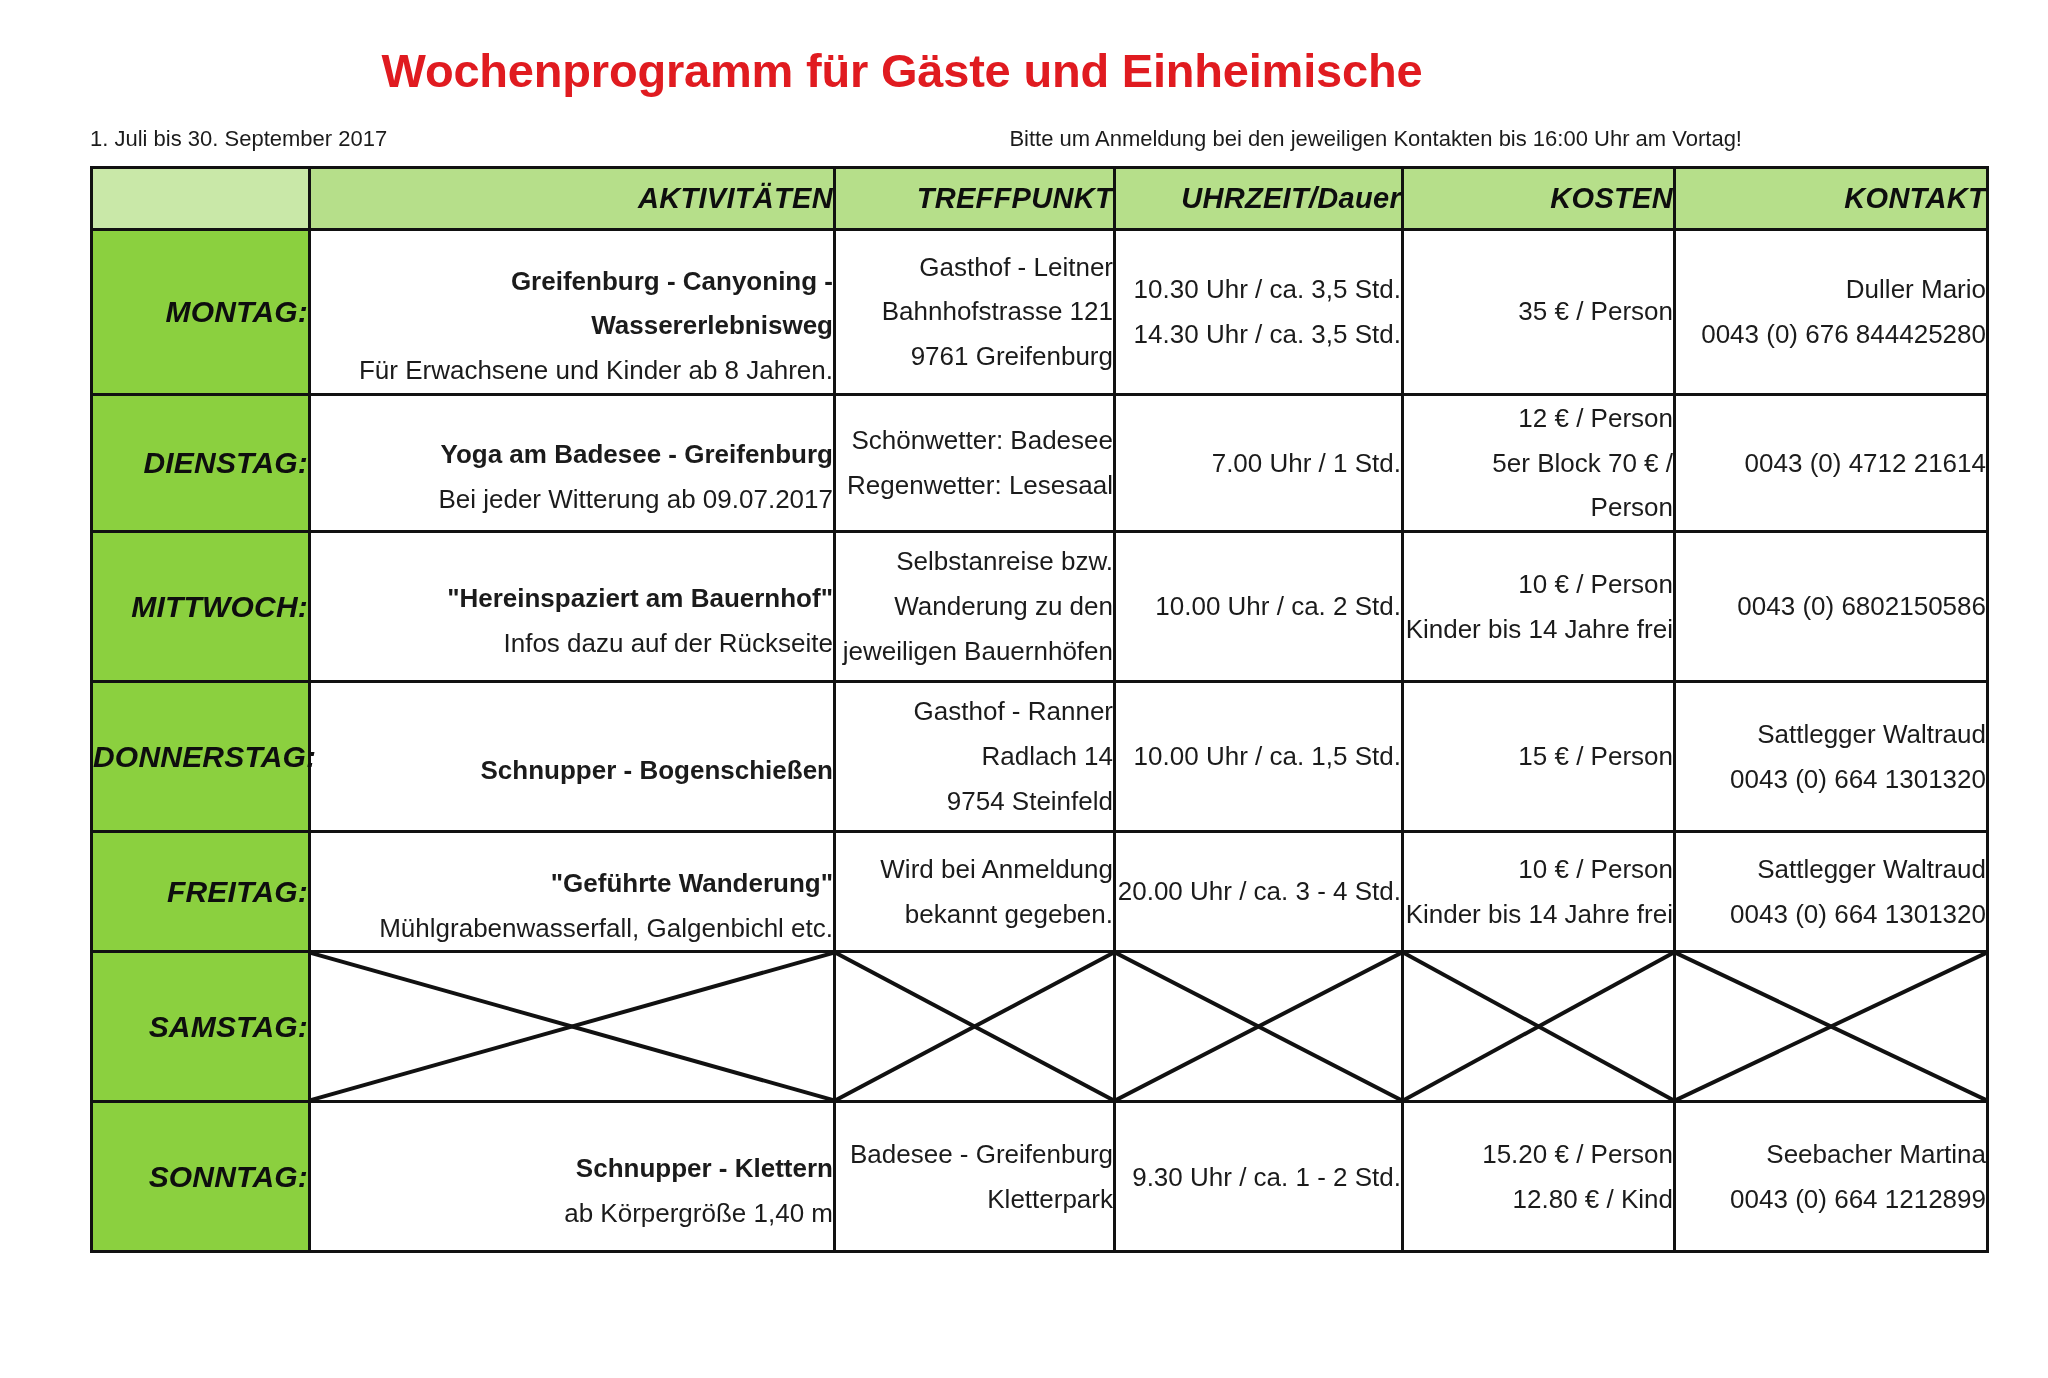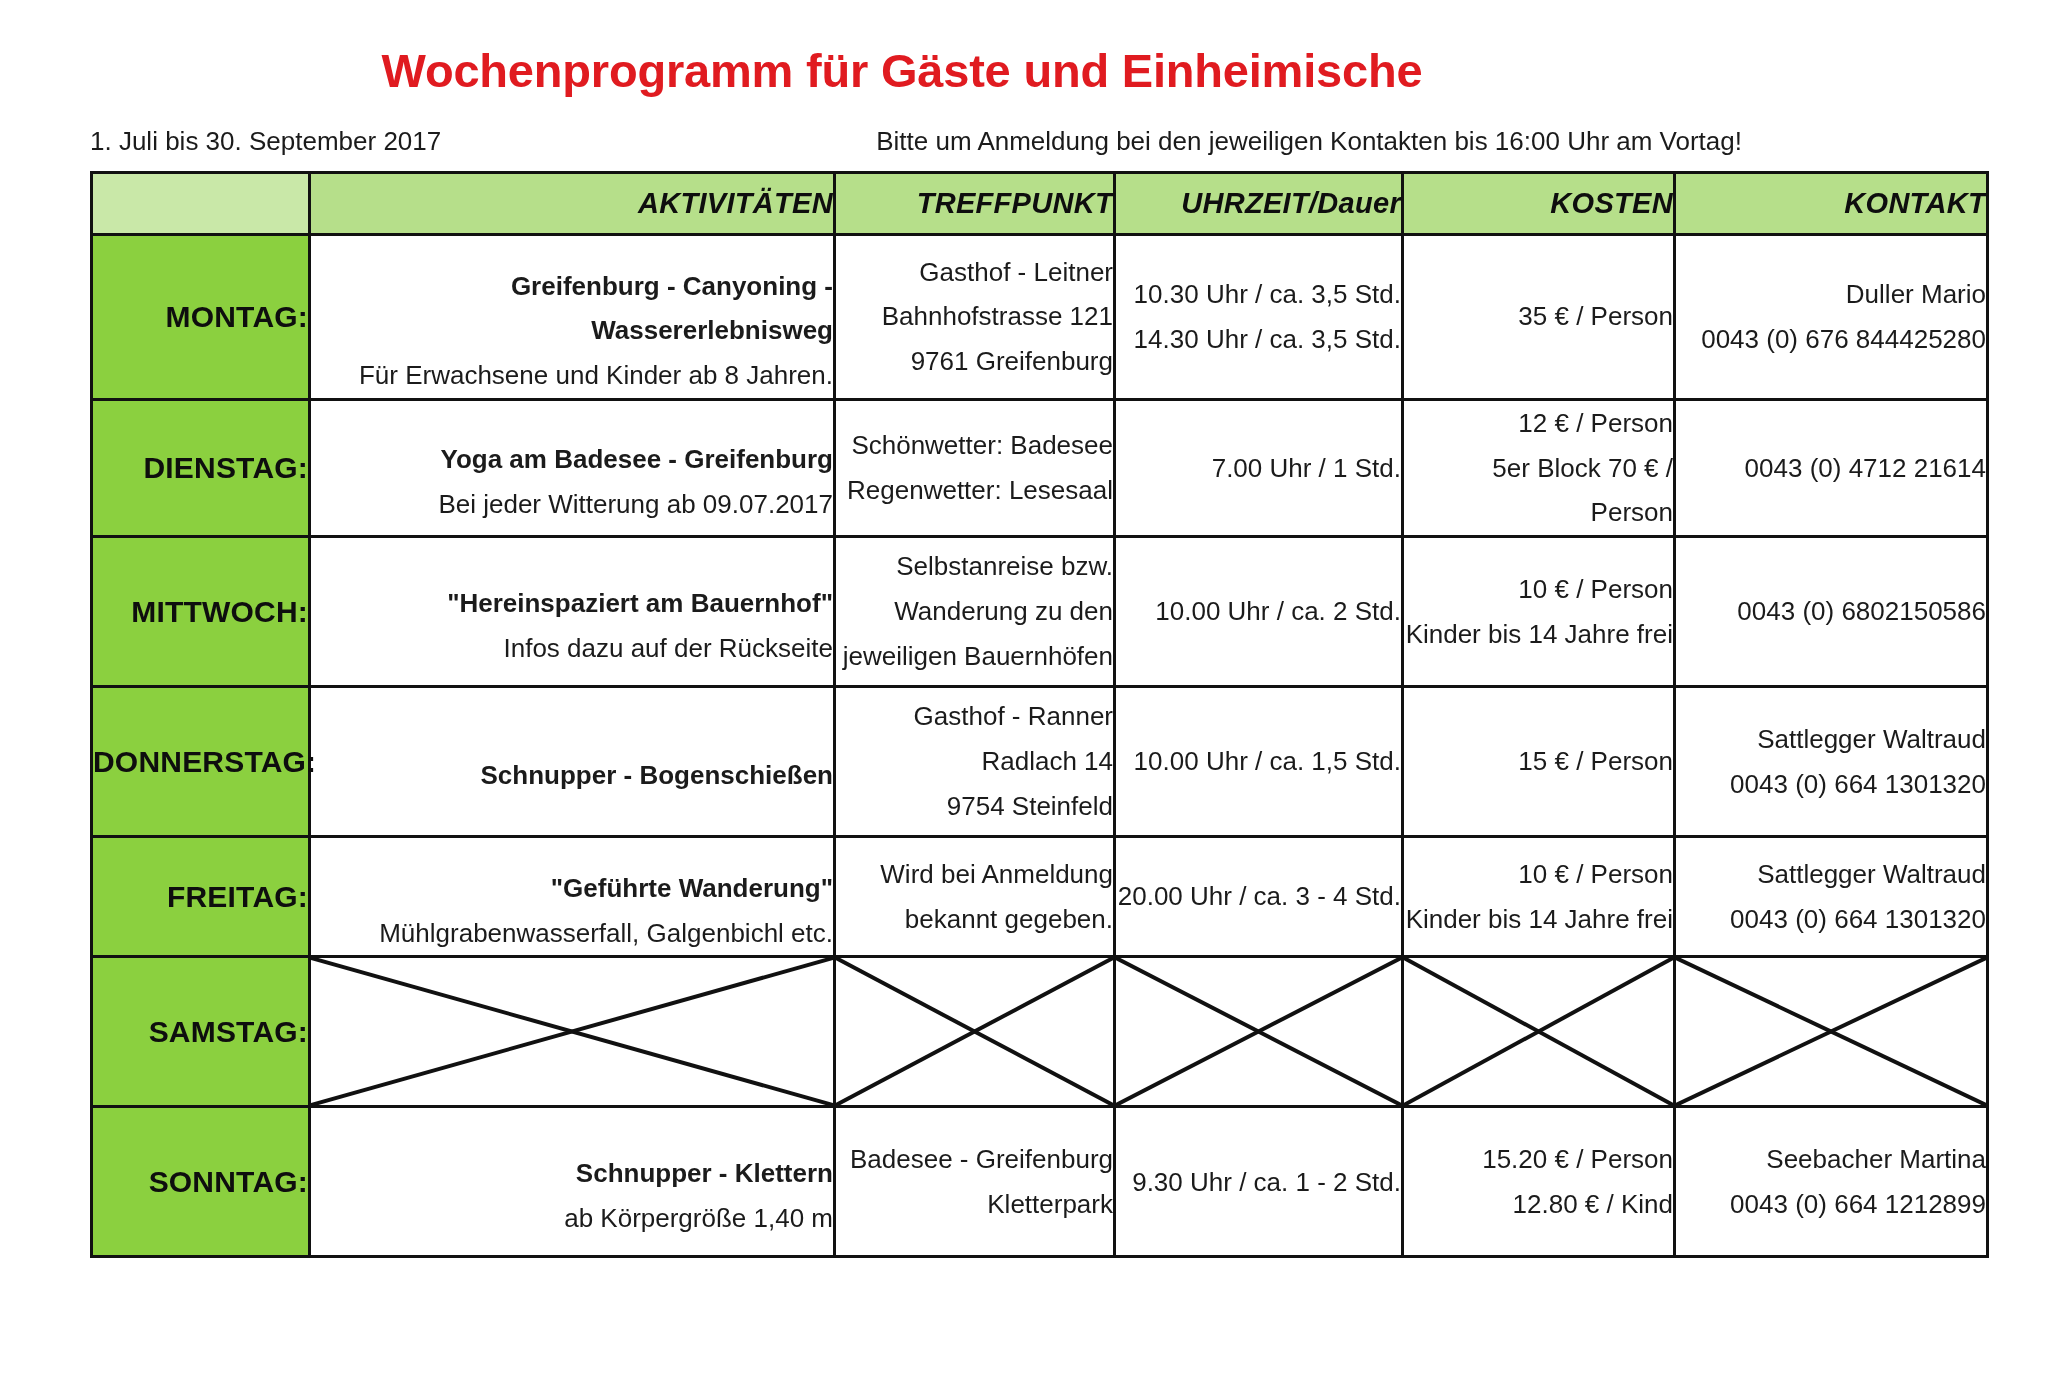--- a/index.html
+++ b/index.html
@@ -32,21 +32,21 @@
     letter-spacing: -0.2px;
     padding-top: 45px;
     line-height: 1.1;
   }
 
   
   .subline {
     display: flex;
     align-items: baseline;
     margin: 29px 62px 0 90px;
-    font-size: 26px;
+    font-size: 22px;
     color: #1b1b1b;
   }
   .subline .dates {
     white-space: nowrap;
   }
   .subline .notice {
     margin-left: auto;
     white-space: nowrap;
   }
 
@@ -85,20 +85,21 @@
     color: #0e0e0e;
     letter-spacing: 0.3px;
   }
   thead th.corner {
     background: #c9e8a8;
   }
 
   
   td.day {
     background: #8bd03f;
+    font-style: italic;
     font-weight: bold;
     font-size: 30px;
     color: #0e0e0e;
     text-align: left;
     padding-left: 16px;
     letter-spacing: 0.2px;
   }
 
   
   tbody td {

